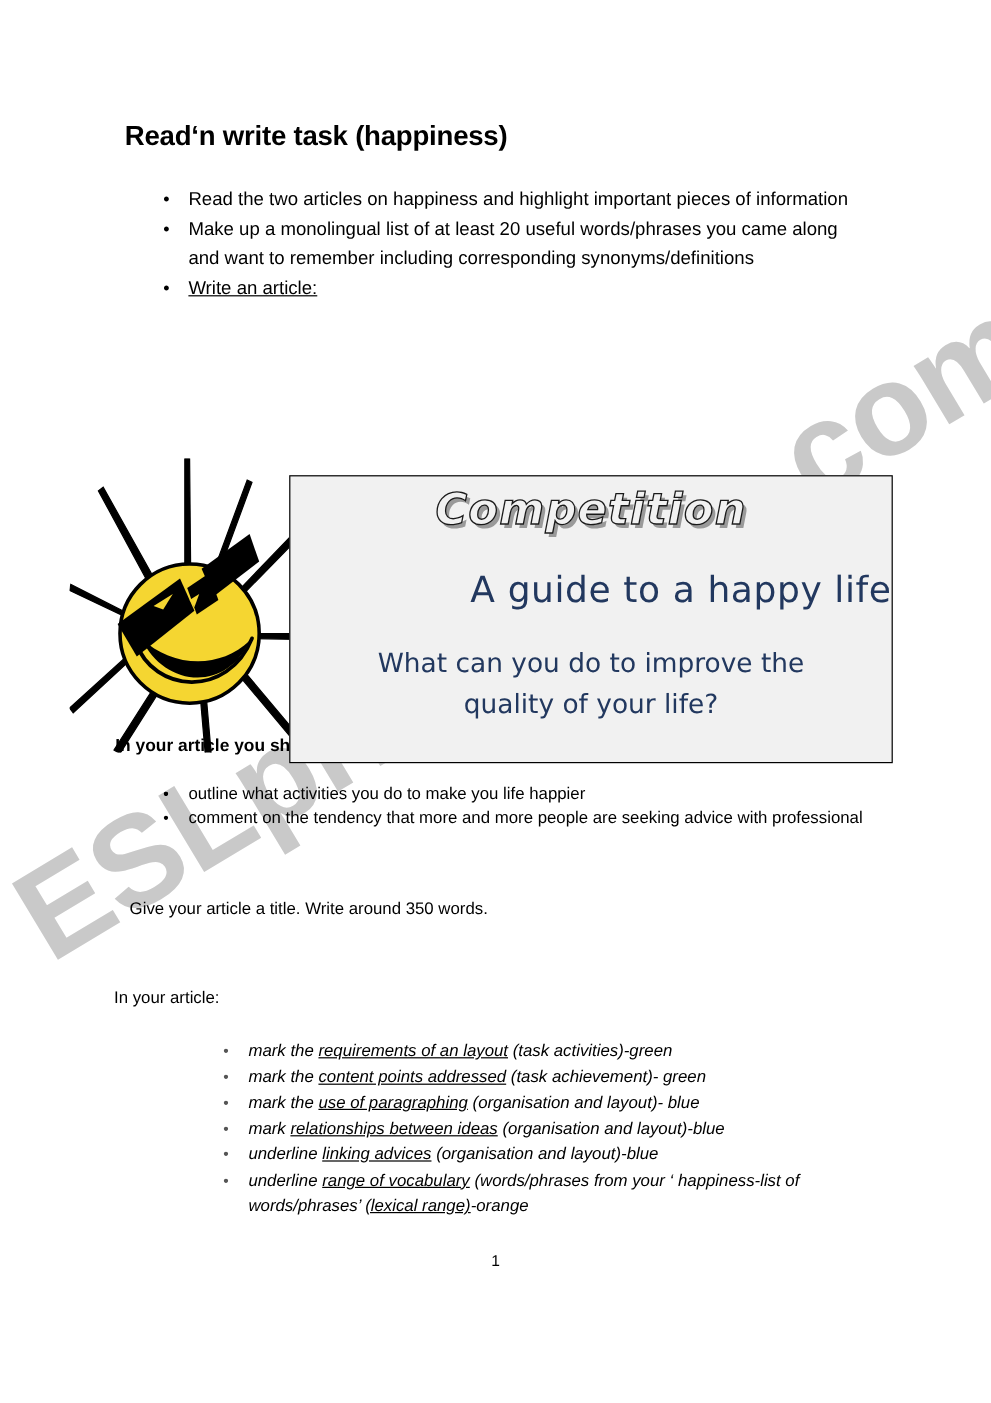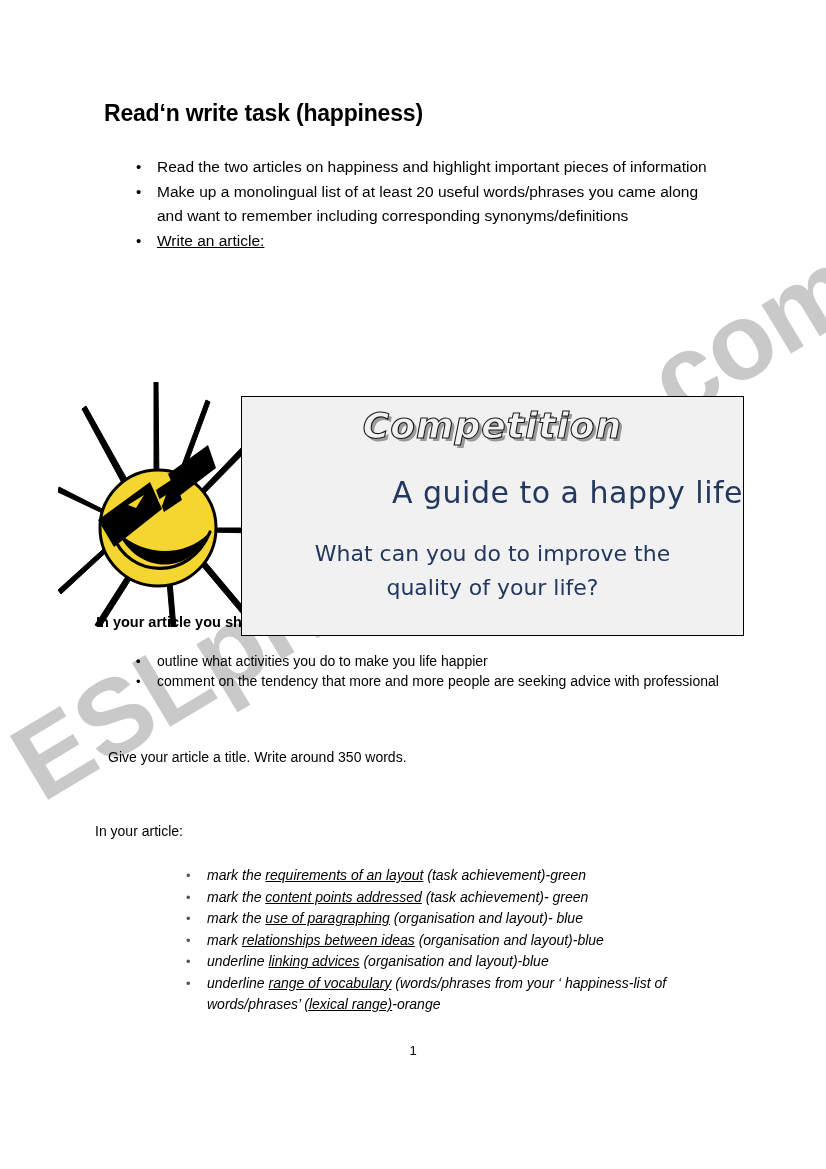--- a/index.html
+++ b/index.html
@@ -316,21 +316,21 @@
       </li>
     </ul>
 
     <div class="abs" id="give-title">Give your article a title. Write around 350 words.</div>
 
     <div class="abs" id="in-article-heading">In your article:</div>
 
     <ul id="mark-list" class="abs">
       <li>
         <span class="bl">•</span>
-        <span>mark the </span><span class="u">requirements of an layout</span><span> (task achievement)-green</span>
+        <span>mark the </span><span class="u">requirements of an layout</span><span> (task activities)-green</span>
       </li>
       <li>
         <span class="bl">•</span>
         <span>mark the </span><span class="u">content points addressed</span><span> (task achievement)- green</span>
       </li>
       <li>
         <span class="bl">•</span>
         <span>mark the </span><span class="u">use of paragraphing</span><span> (organisation and layout)- blue</span>
       </li>
       <li>

